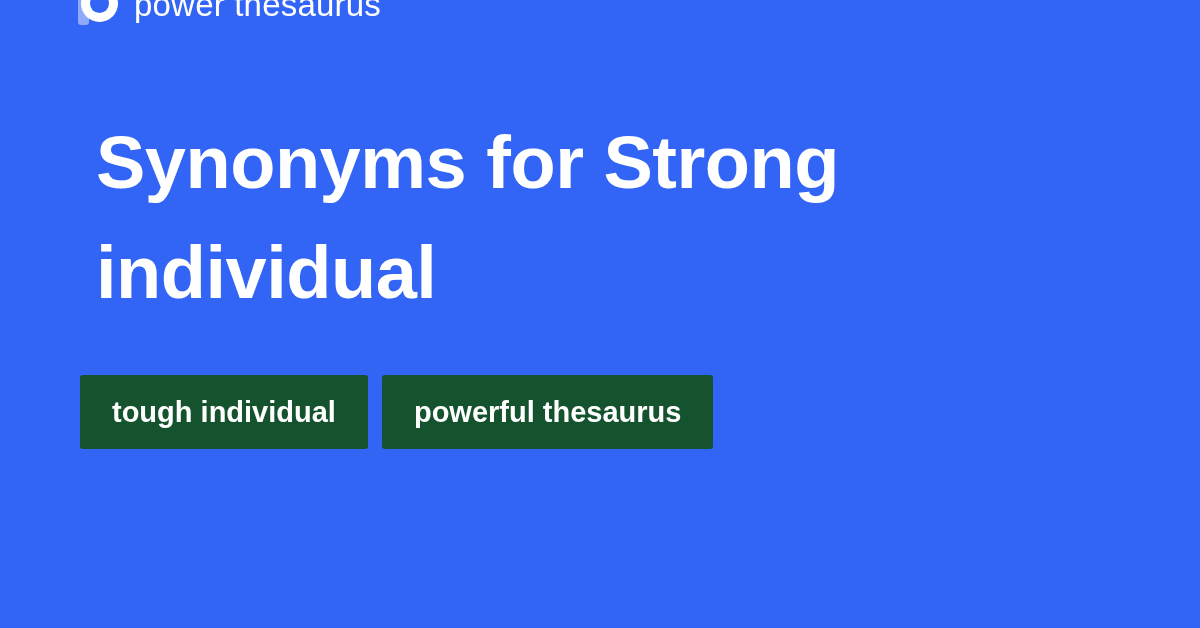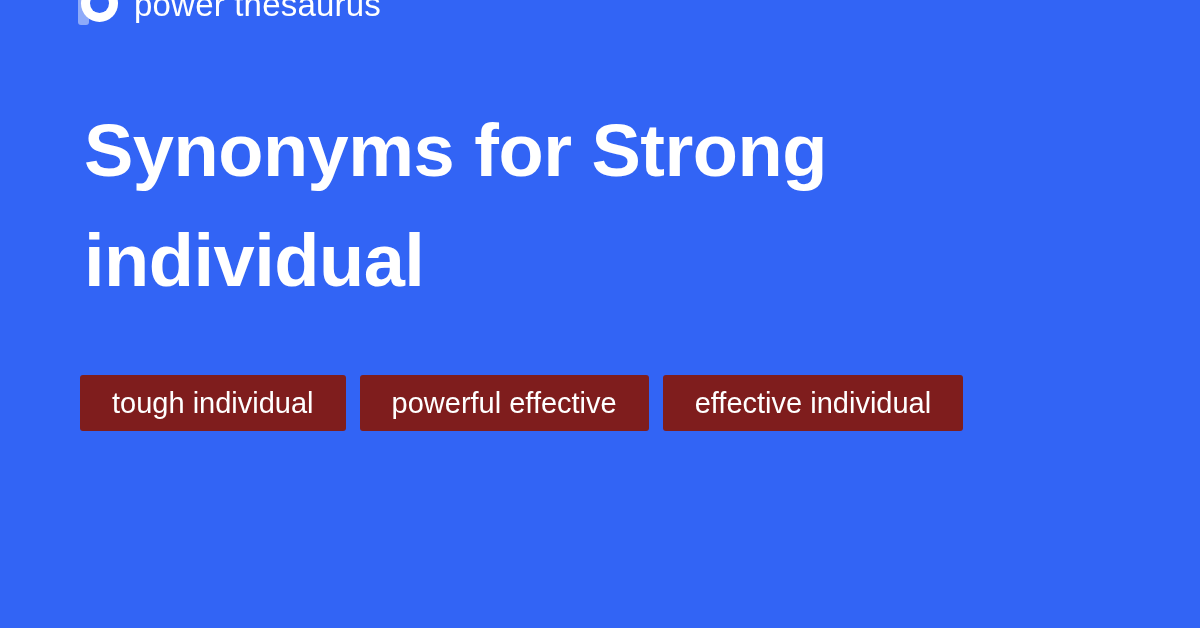--- a/index.html
+++ b/index.html
@@ -74,49 +74,49 @@
     line-height: 40px;
     white-space: nowrap;
   }
 
   
   .headline {
     position: absolute;
     left: 80px;
     top: 92px;
     width: 940px;
-    margin: 4px;
+    margin: 16px;
     color: #ffffff;
     font-size: 74px;
     font-weight: 700;
     line-height: 110px;
     letter-spacing: -0.5px;
   }
 
   
   .chips {
     position: absolute;
     left: 80px;
     top: 375px;
     width: 1040px;
     display: flex;
     flex-wrap: wrap;
     gap: 14px;
   }
   .chip {
-    background: #7f1d1d;
+    background: #14532d;
     border-radius: 3px;
-    height: 56px;
+    height: 74px;
     box-sizing: border-box;
     padding: 0 32px;
     display: flex;
     align-items: center;
     color: #ffffff;
     font-size: 29px;
-    font-weight: 400;
+    font-weight: 700;
     line-height: 74px;
     white-space: nowrap;
   }
 </style>
 </head>
 <body>
 
 <div class="og-card">
 
   <div class="brand">
@@ -125,17 +125,16 @@
       <span class="mark-ring"></span>
       <span class="mark-dot"></span>
     </span>
     <span class="brand-name">power thesaurus</span>
   </div>
 
   <h1 class="headline">Synonyms for Strong individual</h1>
 
   <div class="chips">
     <span class="chip">tough individual</span>
-    <span class="chip">powerful effective</span>
-    <span class="chip">effective individual</span>
+    <span class="chip">powerful thesaurus</span>
   </div>
 
 </div>
 
 </body></html>

